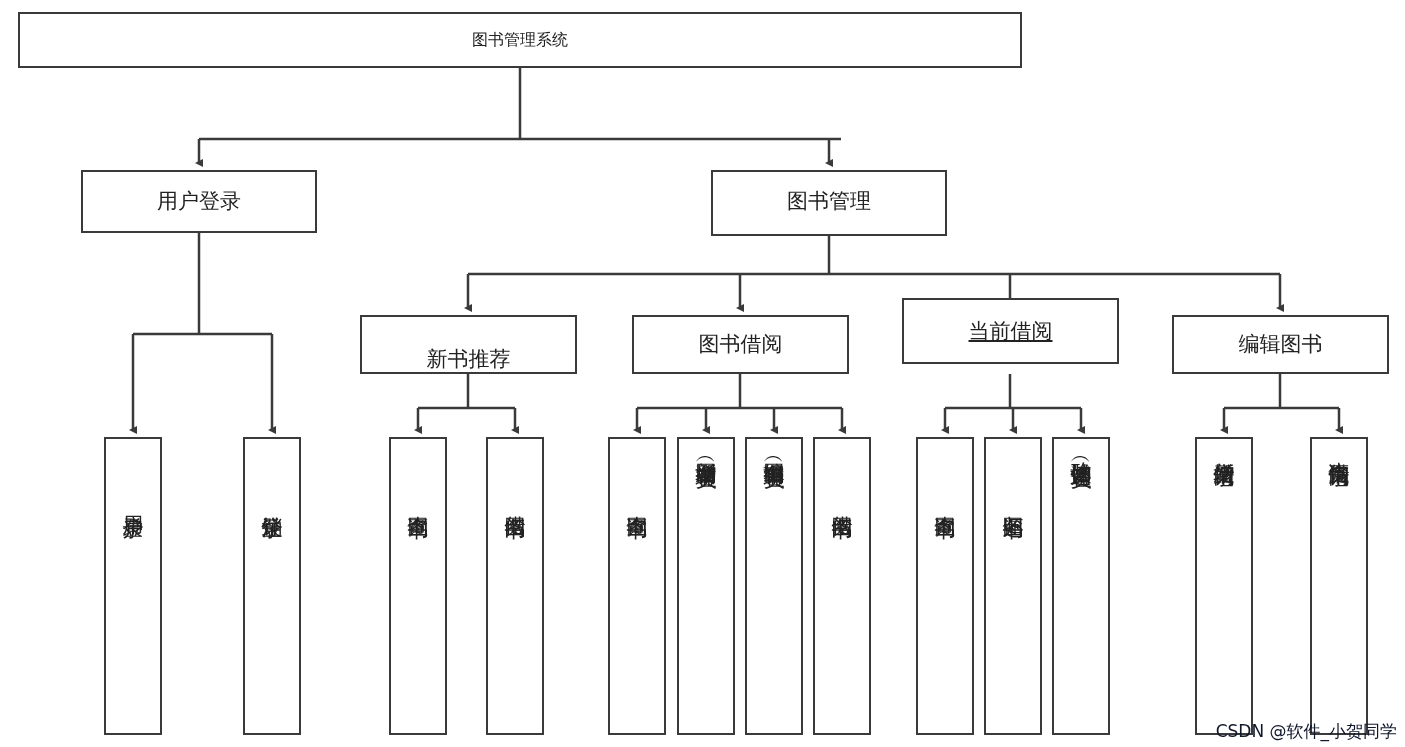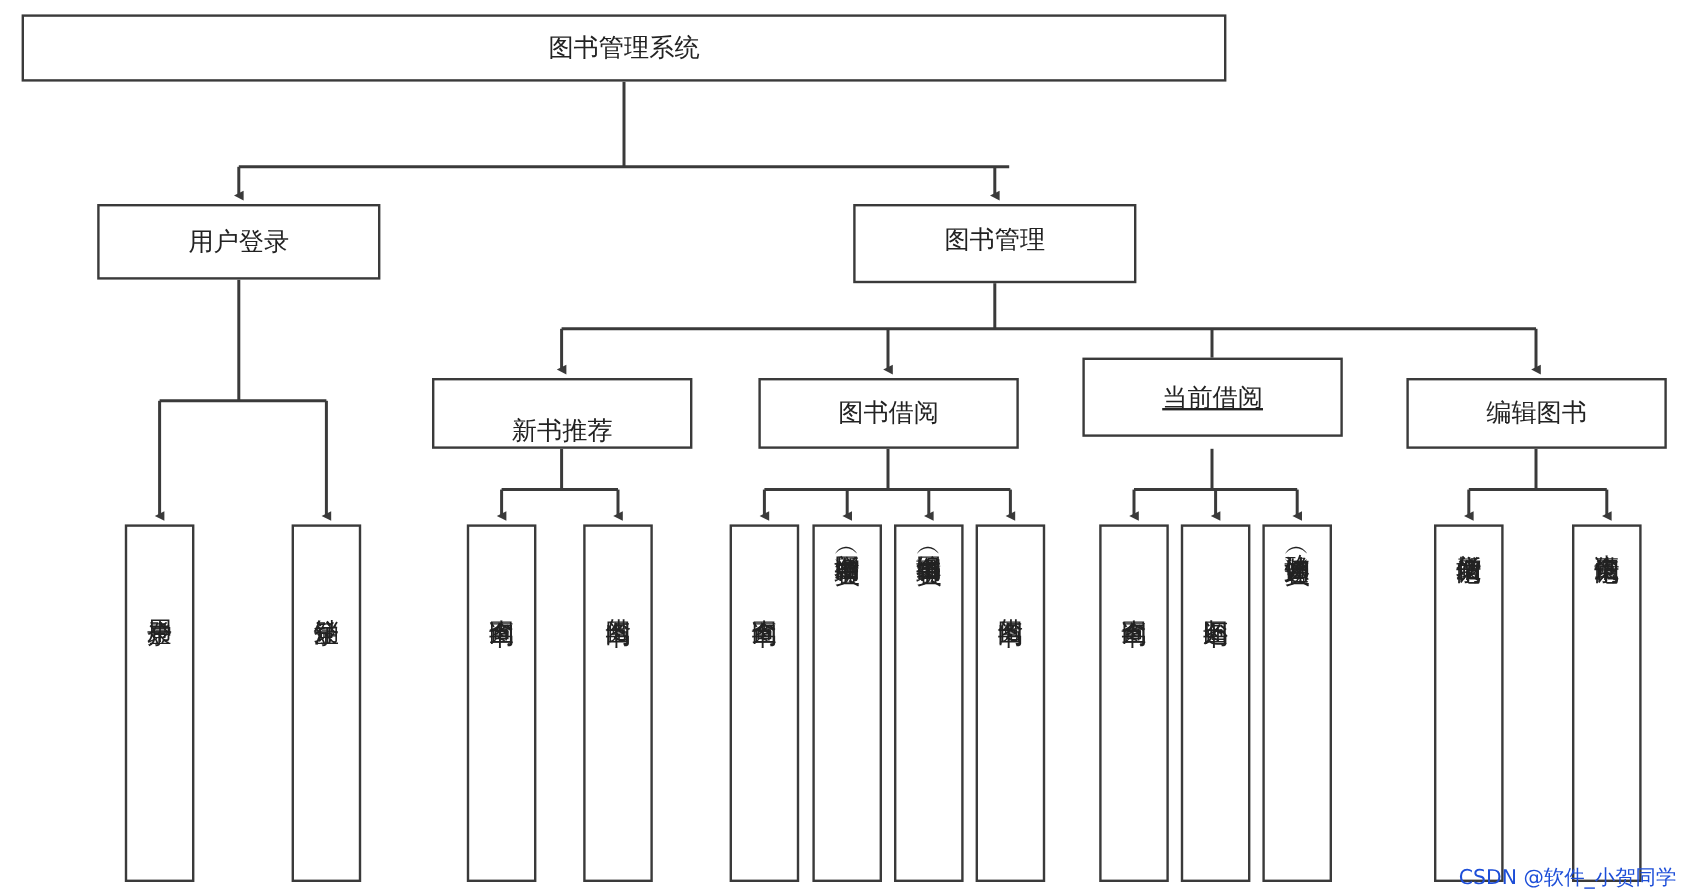--- a/index.html
+++ b/index.html
@@ -38,21 +38,21 @@
   .node-label {
     display: block;
     text-align: center;
     line-height: 1.18;
     white-space: nowrap;
   }
   .node.horizontal .node-label {
     font-size: 21px;
   }
   .node.root .node-label {
-    font-size: 21px;
+    font-size: 16px;
   }
   .node.vertical {
     align-items: flex-start;
     justify-content: center;
     padding-top: 6px;
   }
   .node.vertical .node-label {
     writing-mode: vertical-rl;
     text-orientation: upright;
     font-size: 21px;
@@ -61,21 +61,21 @@
     white-space: nowrap;
   }
   .node.vertical.mid .node-label {
     margin-top: 54px;
   }
   .watermark {
     position: absolute;
     right: 8px;
     bottom: 4px;
     font-size: 17px;
-    color: #1d4ed8;
+    color: #0f172a;
     white-space: nowrap;
     user-select: none;
     text-align: center;
   }
 </style>
 </head>
 <body>
 
 <div id="diagram-root">
 

